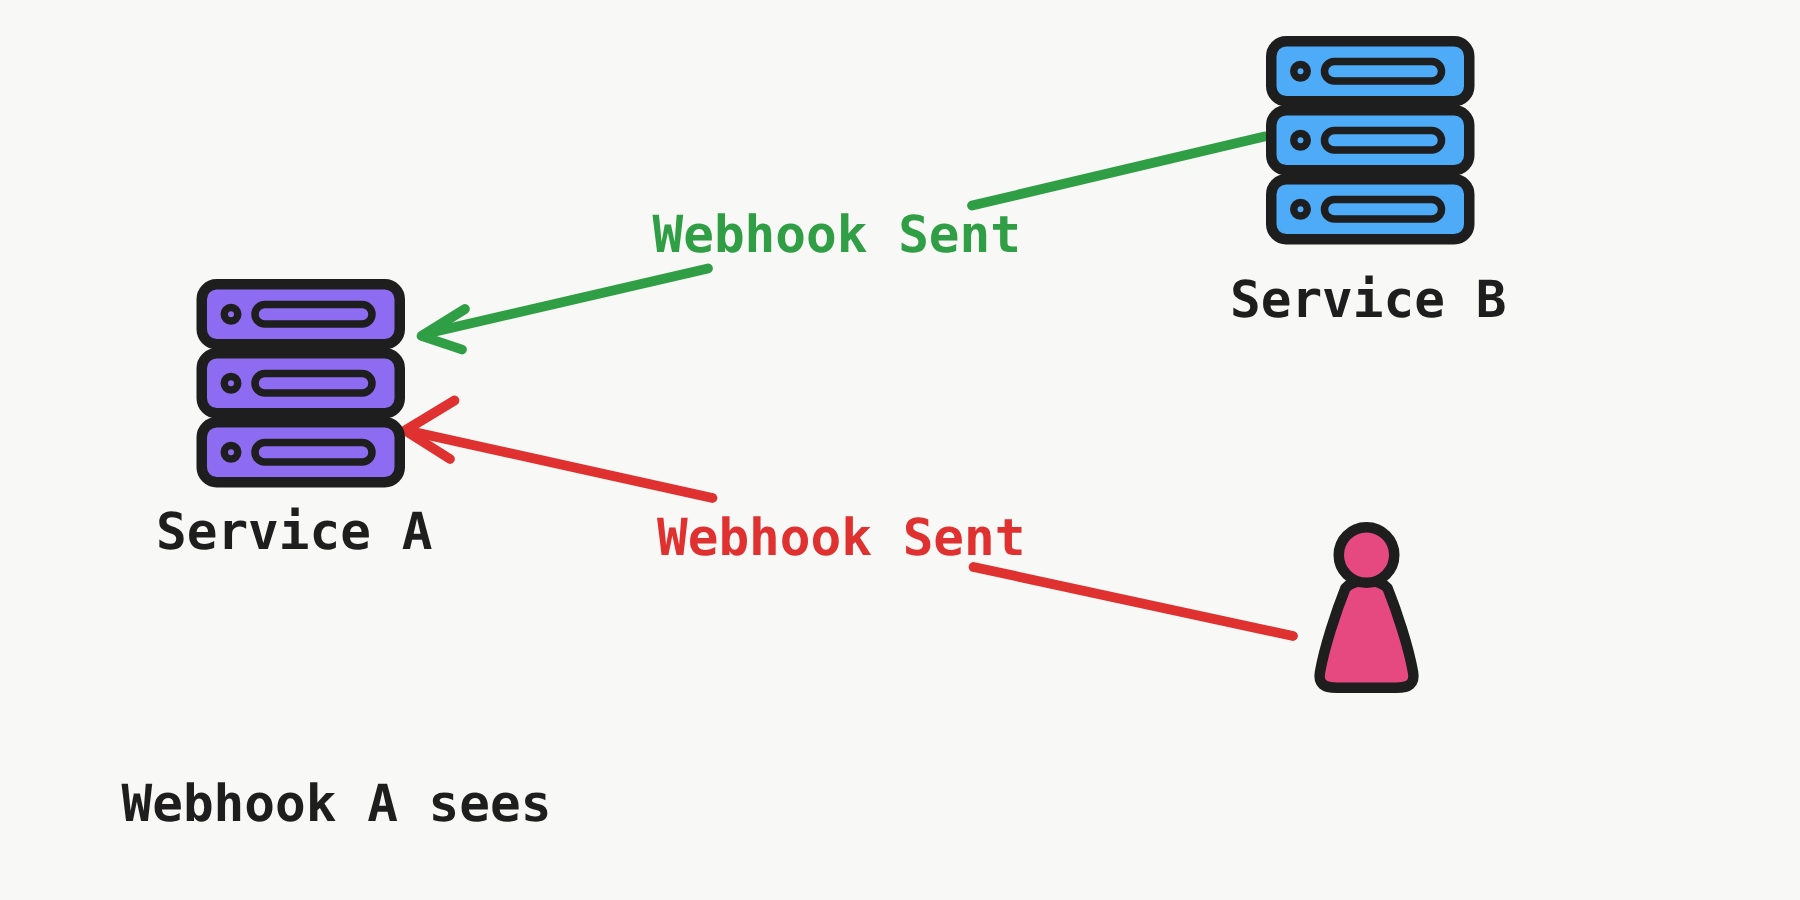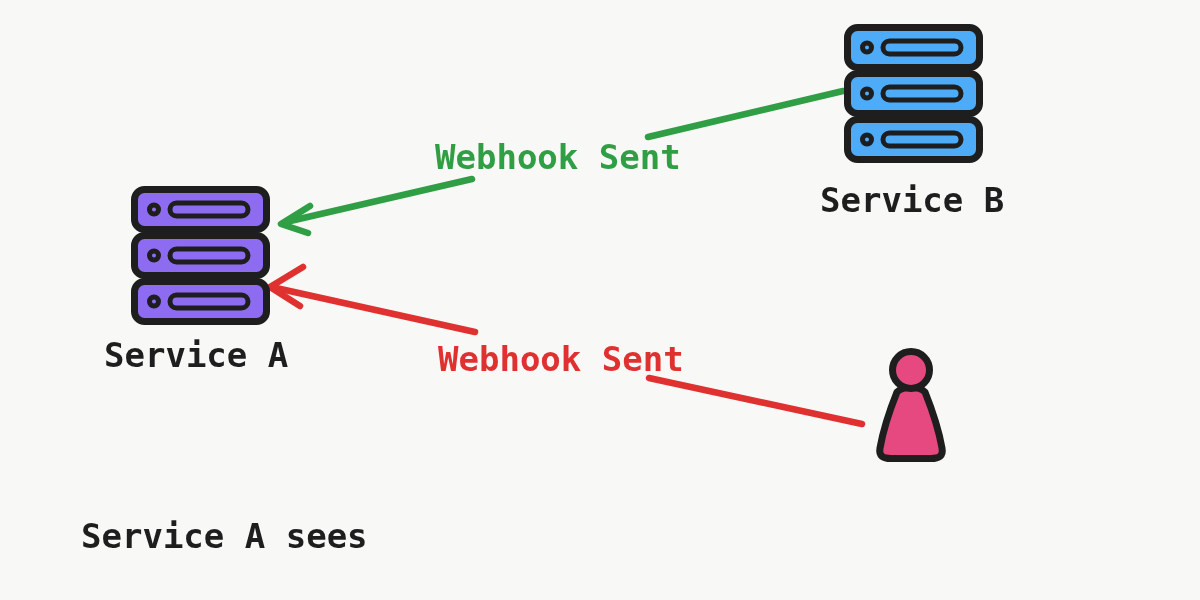--- a/index.html
+++ b/index.html
@@ -100,18 +100,18 @@
   <div class="label" style="left: 435px; top: 137px; color: rgb(47, 158, 68);">Webhook Sent</div>
 
   <div class="label" style="left: 438px; top: 339px; color: rgb(224, 49, 49);">Webhook Sent</div>
 
   <div class="label" style="left:104px; top:335px;">Service A</div>
 
   <div class="label" style="left:820px; top:180px;">Service B</div>
 
 
   <div class="label caption" style="left:81px; top:424px;">
-    <div>Service A sees</div>
+    <div>Webhook A sees</div>
     
     
   </div>
 
 </div>
 
 </body></html>

